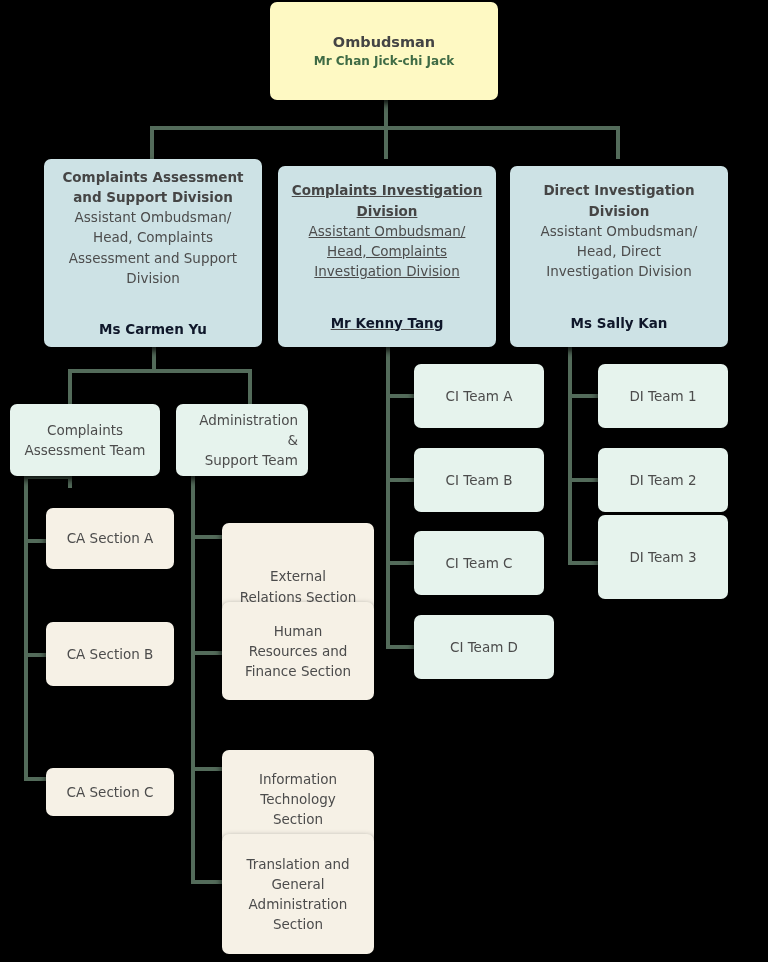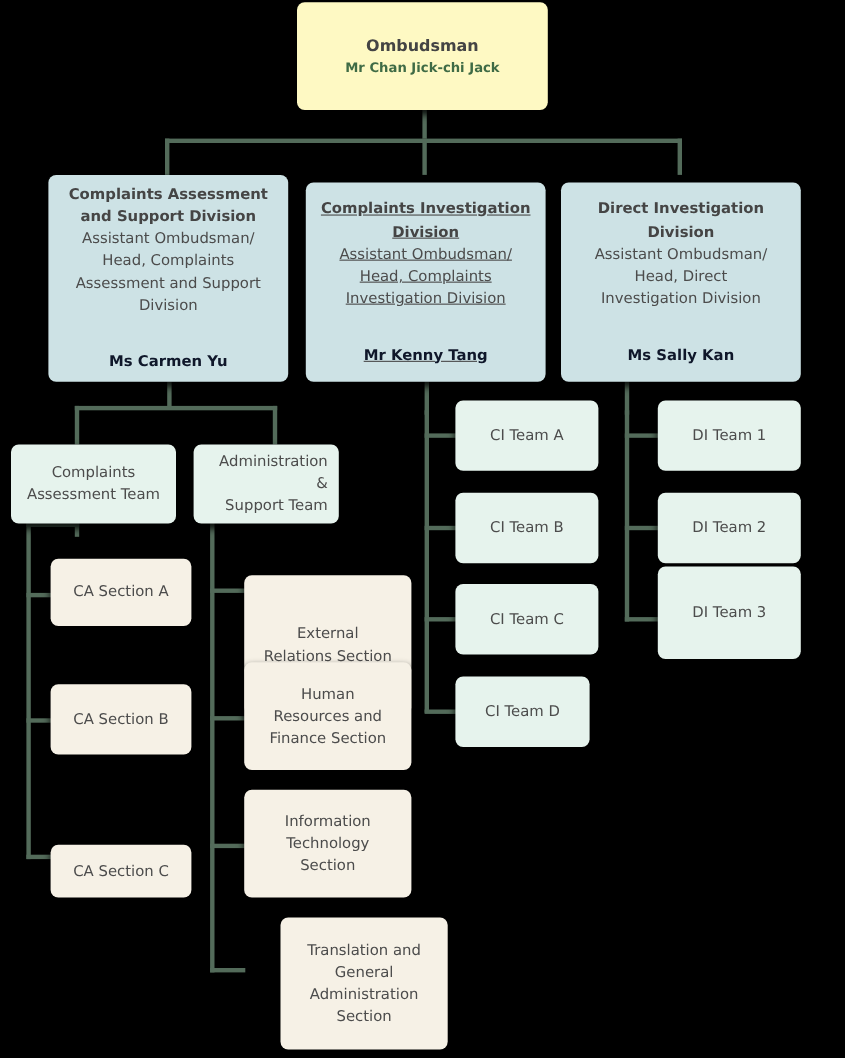--- a/index.html
+++ b/index.html
@@ -196,42 +196,42 @@
 
   <div class="node section" style="left:222px; top:488px; width:152px; height:127px;margin-top:35px;">
     <span class="line">External</span>
     <span class="line">Relations Section</span>
   </div>
   <div class="node section" style="left:222px; top:602px; width:152px; height:98px;">
     <span class="line">Human</span>
     <span class="line">Resources and</span>
     <span class="line">Finance Section</span>
   </div>
-  <div class="node section" style="left:222px; top:718px; width:152px; height:98px;">
+  <div class="node section" style="left:222px; top:750px; width:152px; height:98px;">
     <span class="line">Information</span>
     <span class="line">Technology</span>
     <span class="line">Section</span>
   </div>
-  <div class="node section" style="left:222px; top:834px; width:152px; height:120px;margin-left:33px;">
+  <div class="node section" style="left:222px; top:834px; width:152px; height:120px;">
     <span class="line">Translation and</span>
     <span class="line">General</span>
     <span class="line">Administration</span>
     <span class="line">Section</span>
   </div>
 
   <div class="node team" style="left:414px; top:364px; width:130px; height:64px;text-align:center;">
     <span class="line">CI Team A</span>
   </div>
   <div class="node team" style="left:414px; top:448px; width:130px; height:64px;">
     <span class="line">CI Team B</span>
   </div>
   <div class="node team" style="left:414px; top:531px; width:130px; height:64px;">
     <span class="line">CI Team C</span>
   </div>
-  <div class="node team" style="left:414px; top:615px; width:122px; height:64px;">
+  <div class="node team" style="left:414px; top:615px; width:140px; height:64px;">
     <span class="line">CI Team D</span>
   </div>
 
   <div class="node team" style="left:598px; top:364px; width:130px; height:64px;">
     <span class="line">DI Team 1</span>
   </div>
   <div class="node team" style="left:598px; top:448px; width:130px; height:64px;">
     <span class="line">DI Team 2</span>
   </div>
   <div class="node team" style="left:598px; top:515px; width:130px; height:84px;">

